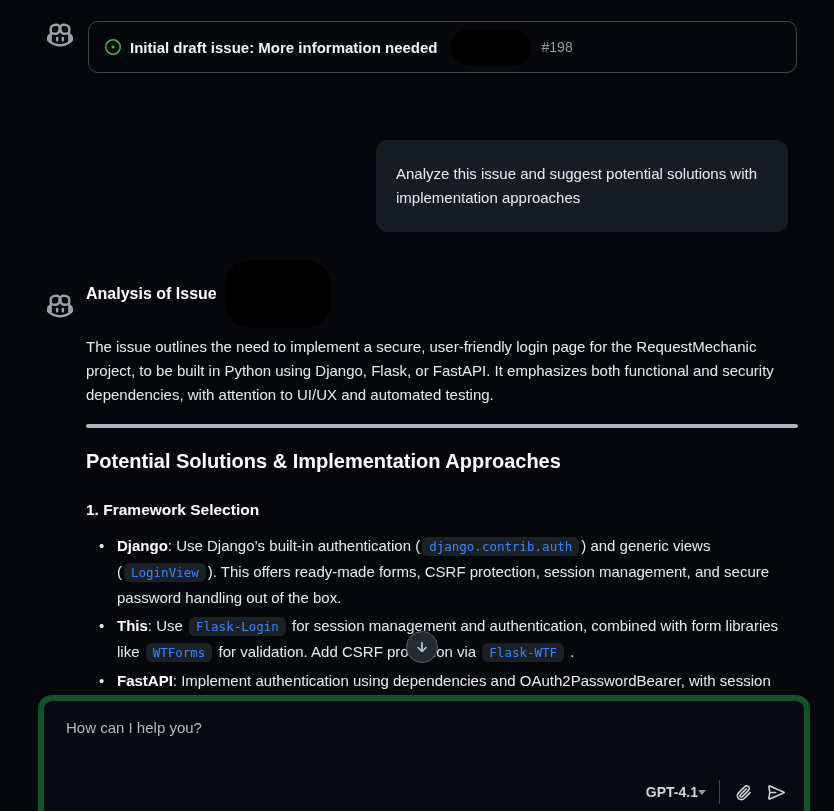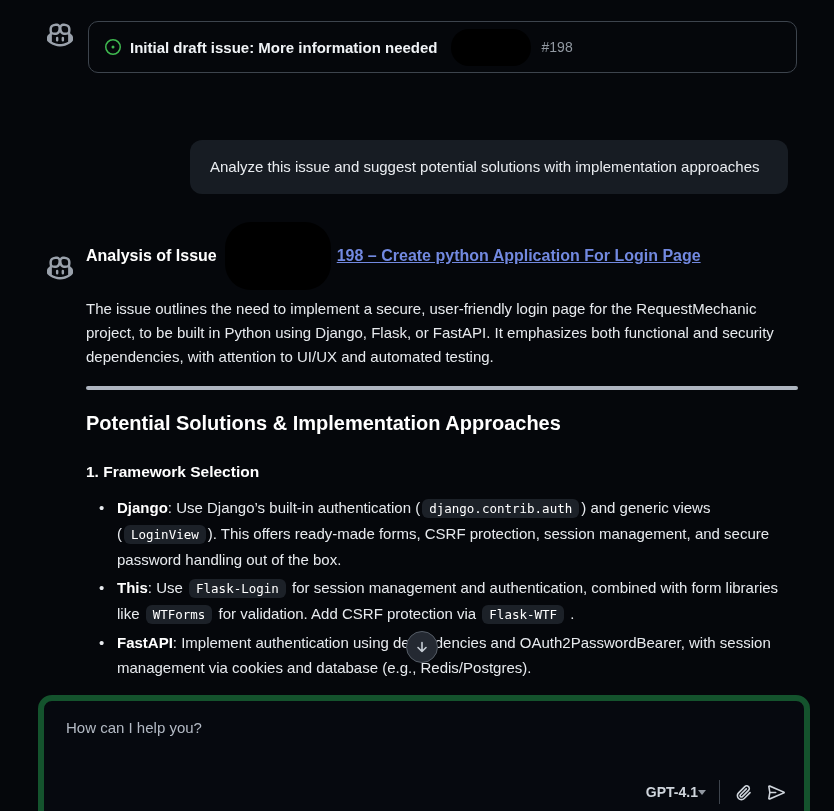--- a/index.html
+++ b/index.html
@@ -10,39 +10,39 @@
   .row-top { display:flex; align-items:flex-start; padding:21px 37px 0 46px; gap:14px; }
   .avatar { width:28px; height:28px; flex:0 0 28px; color:#9aa1ab; display:flex; align-items:center; justify-content:center; }
   .issue-card { flex:1; height:52px; border:1px solid #3d444d; border-radius:10px; display:flex; align-items:center; padding:0 16px; gap:9px; }
   .issue-icon { width:16px; height:16px; color:#3fb950; flex:0 0 16px; }
   .issue-title { font-size:15px; font-weight:700; color:#f0f3f6; white-space:nowrap; }
   .redact-sm { width:80px; height:37px; background:#000; border-radius:18px; margin-left:4px; flex:0 0 80px; }
   .issue-num { font-size:14px; color:#9198a1; margin-left:2px; }
 
   
   .row-user { display:flex; justify-content:flex-end; padding-right:46px; margin-top:67px; }
-  .user-bubble { width:598px; background:#171c23; border-radius:12px; padding:15px 20px; font-size:15px; line-height:24px; color:#e9ecf0; }
+  .user-bubble { width:412px; background:#171c23; border-radius:12px; padding:22px 20px; font-size:15px; line-height:24px; color:#e9ecf0; }
 
   
   .row-assist { display:flex; align-items:flex-start; padding:0 36px 0 46px; gap:12px; margin-top:27px; }
   .assist-body { flex:1; min-width:0; }
   .assist-avatar { margin-top:33px; }
   .headline { display:flex; align-items:center; height:70px; }
   .headline-prefix { font-size:16px; font-weight:700; color:#ffffff; white-space:nowrap; }
   .redact-lg { width:106px; height:68px; background:#000; border-radius:26px; margin:0 6px 0 8px; flex:0 0 106px; }
   .issue-link { font-size:16px; font-weight:700; color:#7289e0; text-decoration:underline; white-space:nowrap; }
   .intro { margin-top:6px; font-size:15px; line-height:24px; color:#e7eaee; max-width:716px; }
   .divider { margin-top:17px; height:4px; background:#aeb5c0; border:none; border-radius:2px; }
   .h2 { margin-top:22px; font-size:20px; font-weight:700; color:#ffffff; }
   .h3 { margin-top:28px; font-size:15.5px; font-weight:700; color:#ffffff; }
   .bullets { margin-top:14px; list-style:none; }
   .bullets li { position:relative; padding-left:31px; font-size:15px; line-height:25px; color:#e7eaee; margin-bottom:3px; }
   .bullets li::before { content:"•"; position:absolute; left:13px; top:0; color:#e7eaee; }
   .b { font-weight:700; color:#ffffff; }
-  .code-pill { font-family:"DejaVu Sans Mono", monospace; font-size:12.5px; background:#1c2128; color:#ffffff; border-radius:6px; padding:2px 7px; margin:0 2px; white-space:nowrap; }
+  .code-pill { font-family:"DejaVu Sans Mono", monospace; font-size:12.5px; background:#1c2128; color:#3b82f6; border-radius:6px; padding:2px 7px; margin:0 2px; white-space:nowrap; }
 
   
   .scroll-btn { position:absolute; left:406px; top:631px; width:32px; height:32px; border-radius:50%; background:#242932; border:1px solid #555c66; display:flex; align-items:center; justify-content:center; color:#c6cdd5; cursor:pointer; }
 
   
   .composer { position:absolute; left:38px; top:695px; width:772px; height:129px; background:#06090f; border:6px solid #14532d; border-radius:14px; }
   .composer-input { position:absolute; left:22px; top:18px; font-size:15px; color:#b3bac4; }
   .composer-controls { position:absolute; right:18px; bottom:14px; display:flex; align-items:center; gap:13px; }
   .model-select { display:flex; align-items:center; cursor:pointer; }
   .model-label { font-size:14px; font-weight:700; color:#cfd5dc; }
@@ -83,21 +83,20 @@
     <div class="avatar assist-avatar">
       <svg width="26" height="26" viewBox="0 0 16 16" fill="currentColor" aria-hidden="true">
         <path d="M7.998 15.035c-4.562 0-7.873-2.914-7.998-3.749V9.338c.085-.628.677-1.686 1.588-2.065.013-.07.024-.143.036-.218.029-.183.06-.384.126-.612-.201-.508-.254-1.084-.254-1.656 0-.87.128-1.769.693-2.484.579-.733 1.494-1.124 2.724-1.261 1.206-.134 2.262.034 2.944.765.05.053.096.108.139.165.044-.057.094-.112.143-.165.682-.731 1.738-.899 2.944-.765 1.23.137 2.145.528 2.724 1.261.566.715.693 1.614.693 2.484 0 .572-.053 1.148-.254 1.656.066.228.098.429.126.612.012.076.024.148.037.218.924.385 1.522 1.471 1.591 2.095v1.872c0 .766-3.351 3.795-8.002 3.795Zm0-1.485c2.28 0 4.584-1.11 5.002-1.433V7.862l-.023-.116c-.49.21-1.075.291-1.727.291-1.146 0-2.059-.327-2.71-.991A3.222 3.222 0 0 1 8 6.303a3.24 3.24 0 0 1-.544.743c-.65.664-1.563.991-2.71.991-.652 0-1.236-.081-1.727-.291l-.023.116v4.255c.419.323 2.722 1.433 5.002 1.433ZM6.762 2.83c-.193-.206-.637-.413-1.682-.297-1.019.113-1.479.404-1.713.7-.247.312-.369.789-.369 1.554 0 .793.129 1.171.308 1.371.162.181.519.379 1.442.379.853 0 1.339-.235 1.638-.54.315-.322.527-.827.617-1.553.117-.935-.037-1.395-.241-1.614Zm4.155-.297c-1.044-.116-1.488.091-1.681.297-.204.219-.359.679-.242 1.614.091.726.303 1.231.618 1.553.299.305.784.54 1.638.54.922 0 1.28-.198 1.442-.379.179-.2.308-.578.308-1.371 0-.765-.123-1.242-.37-1.554-.233-.296-.693-.587-1.713-.7Z"></path>
         <path d="M6.25 9.037a.75.75 0 0 1 .75.75v1.501a.75.75 0 0 1-1.5 0V9.787a.75.75 0 0 1 .75-.75Zm4.25.75v1.501a.75.75 0 0 1-1.5 0V9.787a.75.75 0 0 1 1.5 0Z"></path>
       </svg>
     </div>
     <div class="assist-body">
       <div class="headline">
         <span class="headline-prefix">Analysis of Issue</span>
         <span class="redact-lg"></span>
-        <a class="issue-link" href="#">198 – Create python Application For Login Page</a>
       </div>
       <p class="intro">The issue outlines the need to implement a secure, user-friendly login page for the RequestMechanic project, to be built in Python using Django, Flask, or FastAPI. It emphasizes both functional and security dependencies, with attention to UI/UX and automated testing.</p>
       <hr class="divider">
       <div class="h2">Potential Solutions &amp; Implementation Approaches</div>
       <div class="h3">1. Framework Selection</div>
       <ul class="bullets">
         <li><span class="b">Django</span><span>: Use Django’s built-in authentication (</span><span class="code-pill">django.contrib.auth</span><span>) and generic views (</span><span class="code-pill">LoginView</span><span>). This offers ready-made forms, CSRF protection, session management, and secure password handling out of the box.</span></li>
         <li><span class="b">This</span><span>: Use </span><span class="code-pill">Flask-Login</span><span> for session management and authentication, combined with form libraries like </span><span class="code-pill">WTForms</span><span> for validation. Add CSRF protection via </span><span class="code-pill">Flask-WTF</span><span> .</span></li>
         <li><span class="b">FastAPI</span><span>: Implement authentication using dependencies and OAuth2PasswordBearer, with session management via cookies and database (e.g., Redis/Postgres).</span></li>
       </ul>

